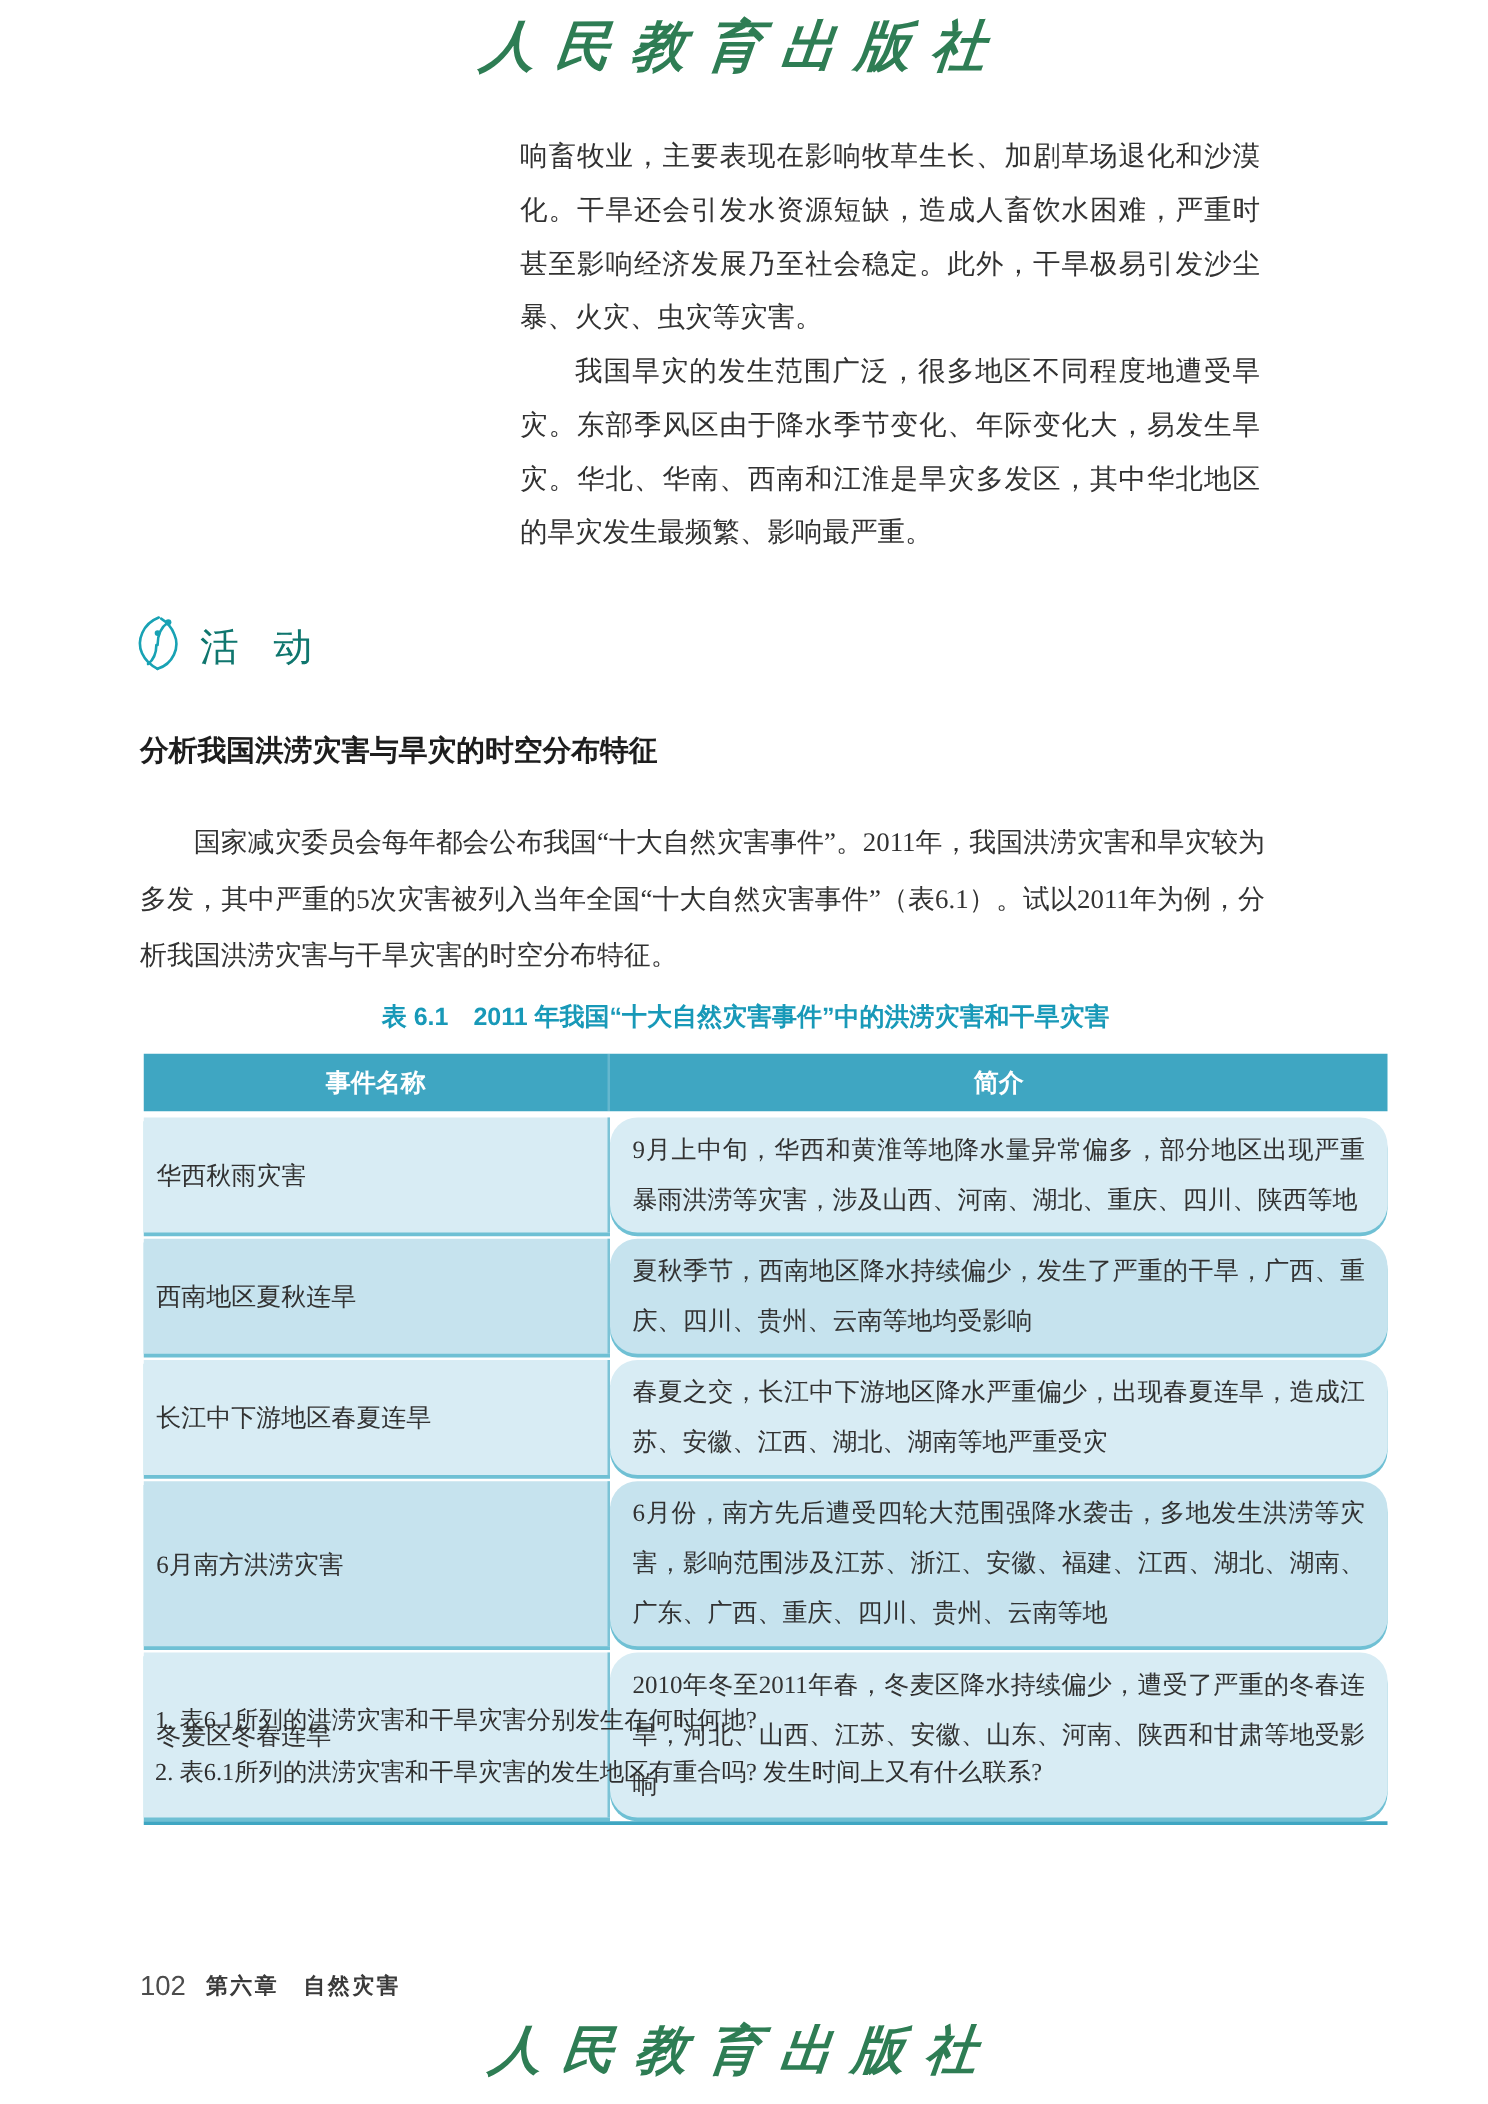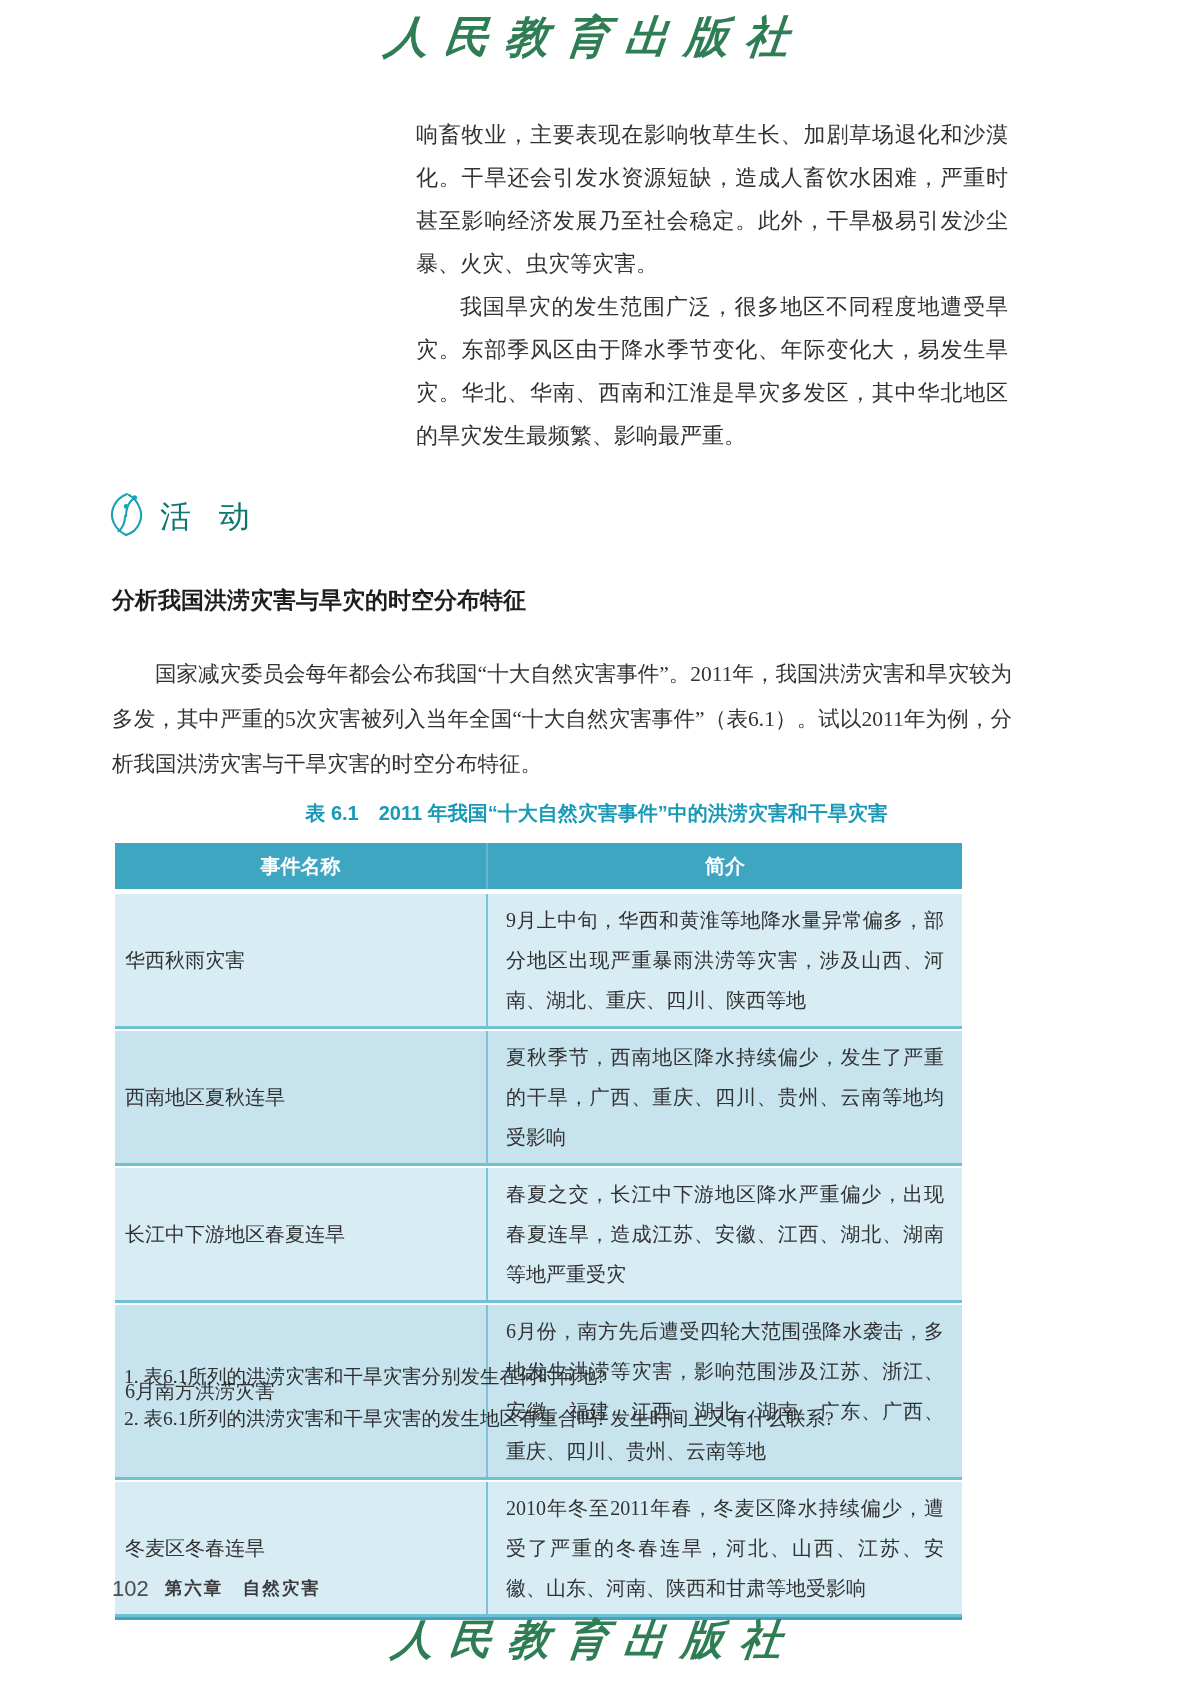--- a/index.html
+++ b/index.html
@@ -25,21 +25,21 @@
     letter-spacing:16px;
     transform:skewX(-6deg);
     white-space:nowrap;
   }
   .logo.top{top:8px;font-size:44px;}
   .logo.bottom{top:1612px;font-size:42px;}
 
   
   .intro-block{
     position:absolute;
-    top:113px;
+    top:103px;
     left:416px;
     width:592px;
     font-size:22px;
     line-height:43px;
     text-align:justify;
   }
   .intro-block p{margin:0;}
   .intro-block p.indent{text-indent:2em;}
 
   
@@ -89,21 +89,21 @@
     font-family:"Liberation Sans","DejaVu Sans",sans-serif;
     font-size:20px;
     font-weight:bold;
     color:#1899b8;
   }
 
   .table-wrap{
     position:absolute;
     top:838px;
     left:115px;
-    width:847px;
+    width:995px;
   }
   table.disaster{
     width:100%;
     border-collapse:separate;
     border-spacing:0 5px;
     font-size:20px;
   }
   table.disaster th{
     background:#3fa6c2;
     color:#ffffff;
@@ -120,20 +120,21 @@
   }
   table.disaster td.name{
     text-align:left;
     border-right:2px solid #7cc3d6;
     padding:6px 10px;
   }
   table.disaster td.desc{
     padding:6px 18px;
     line-height:40px;
     text-align:justify;
+    border-radius:22px;
   }
   table.disaster tr.light td{background:#d8ecf4;}
   table.disaster tr.dark td{background:#c6e3ee;}
   .table-bottom-rule{
     width:100%;
     height:3px;
     background:#3fa6c2;
     margin-top:-2px;
   }
 

